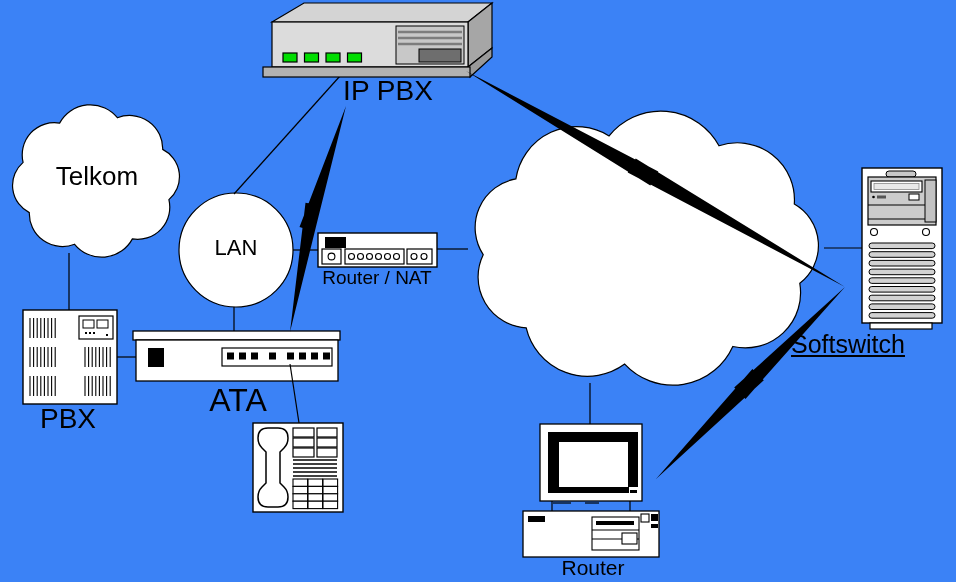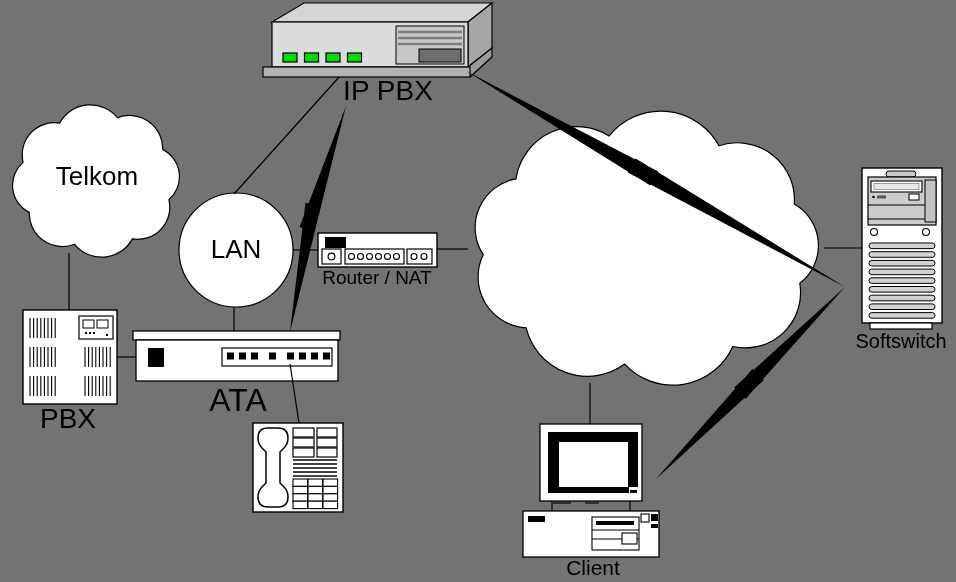--- a/index.html
+++ b/index.html
@@ -1,17 +1,17 @@
 <!DOCTYPE html>
 <html><head>
 <meta charset="utf-8">
 <style>
   html,body{margin:0;padding:0;background:#ffffff;}
   .stage{
-    position:relative;width:956px;height:582px;background:#737373;
+    position:relative;width:956px;height:582px;background:#3b82f6;
     font-family:"Liberation Sans","DejaVu Sans",sans-serif;overflow:hidden;
   }
   .stage svg{position:absolute;left:0;top:0;}
   .lbl{
     position:absolute;transform:translateX(-50%);white-space:nowrap;
     color:#000;line-height:1.05;
   }
 </style>
 </head>
 <body>
@@ -234,19 +234,19 @@
         <path d="M466.0,71.0 L650.3,185.4 L658.3,171.5 Z M627.7,172.5 L845.0,287.0 L635.7,158.6 Z" fill="#000000"></path>
         <path d="M845.0,287.0 L734.2,387.6 L745.5,398.9 Z M752.4,369.1 L656.0,479.0 L763.8,380.3 Z" fill="#000000"></path>
       </g>
     <g id="g-lines-top">
         <line x1="290" y1="364" x2="299" y2="423" stroke="#000000" stroke-width="1.2"></line>
       </g>
   </svg>
 
   <div class="lbl" style="left:388px;top:76px;font-size:28px;">IP PBX</div>
   <div class="lbl" style="left:97px;top:163px;font-size:26px;text-align:right;">Telkom</div>
-  <div class="lbl" style="left:236px;top:236px;font-size:26px;">LAN</div>
+  <div class="lbl" style="left:236px;top:236px;font-size:22px;">LAN</div>
   <div class="lbl" style="left:377px;top:268px;font-size:19px;text-align:center;">Router / NAT</div>
-  <div class="lbl" style="left:901px;top:331px;font-size:20px;">Softswitch</div>
+  <div class="lbl" style="left:848px;top:331px;font-size:25px;text-decoration:underline;">Softswitch</div>
   <div class="lbl" style="left:60px;top:404px;font-size:28px;margin-left:8px;">PBX</div>
   <div class="lbl" style="left:238px;top:384px;font-size:32px;">ATA</div>
-  <div class="lbl" style="left:593px;top:557px;font-size:21px;">Client</div>
+  <div class="lbl" style="left:593px;top:557px;font-size:21px;">Router</div>
 </div>
 
 </body></html>

